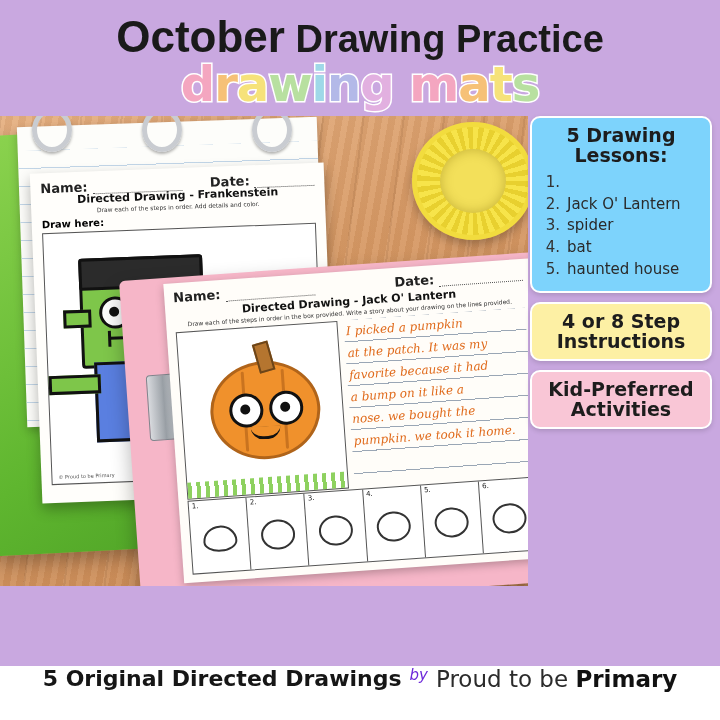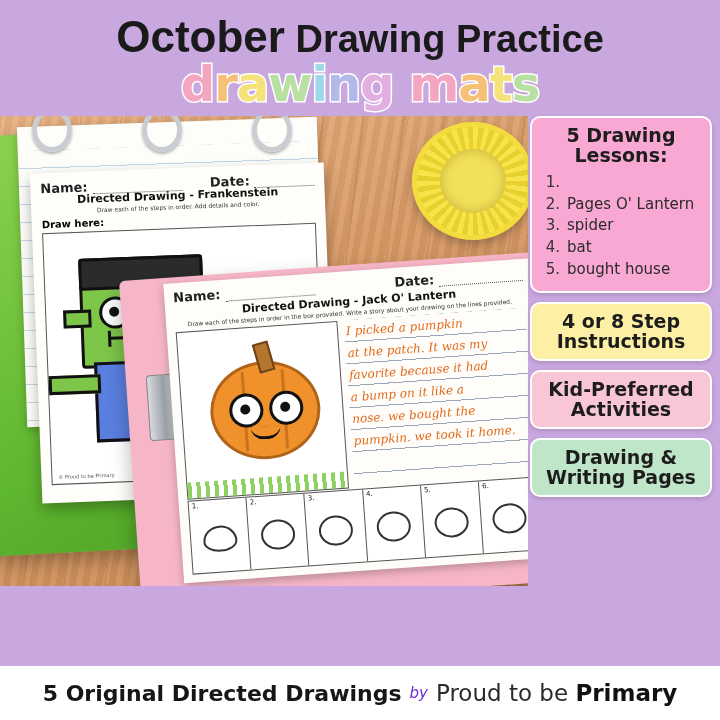--- a/index.html
+++ b/index.html
@@ -306,38 +306,38 @@
     border-radius:10px;
     border:2px solid #ffffff;
     text-align:center;
     padding:7px 6px;
     box-sizing:border-box;
     box-shadow:0 2px 5px rgba(0,0,0,0.15);
   }
   .card h3{
     margin:0;font-size:19px;font-weight:bold;color:#1d1d1d;line-height:1.08;
   }
-  .lesson-card{background:#f9a8d4;padding-bottom:10px;}
+  .lesson-card{background:#7dd3fc;padding-bottom:10px;}
   .lesson-list{
     margin:6px 0 0 0;padding:0;list-style:none;text-align:left;
   }
   .lesson-list li{
     font-size:15px;color:#2a2a2a;line-height:1.45;display:flex;gap:7px;
     padding-left:6px;
   }
   .lesson-list li .num{width:16px;text-align:right;color:#333;}
   .card-yellow{background:#fdf0a4;}
   .card-pink{background:#f9c6d6;}
   .card-green{background:#bfe6c8;}
 
   
   .footer{
     height:54px;
     background:#ffffff;
-    display:flex;align-items:center;justify-content:center;gap:8px;
+    display:flex;align-items:flex-start;justify-content:center;gap:8px;
   }
   .footer .f1{font-size:22px;font-weight:bold;color:#161616;}
   .footer .by{font-size:15px;color:#6d28d9;font-style:italic;}
   .footer .brand{font-size:23px;color:#2b2b2b;}
   .footer .brand b{color:#111;}
 </style>
 </head>
 <body>
 
 <div class="page">
@@ -488,48 +488,45 @@
     <div class="right">
 
       <div class="card lesson-card">
         <h3>5 Drawing Lessons:</h3>
         <ul class="lesson-list" id="lessonList">
             <li>
               <span class="num">1.</span>
             </li>
             <li>
               <span class="num">2.</span>
-              <span>Pages O' Lantern</span>
+              <span>Jack O' Lantern</span>
             </li>
             <li>
               <span class="num">3.</span>
               <span>spider</span>
             </li>
             <li>
               <span class="num">4.</span>
               <span>bat</span>
             </li>
             <li>
               <span class="num">5.</span>
-              <span>bought house</span>
+              <span>haunted house</span>
             </li>
           </ul>
       </div>
 
       <div class="card card-yellow">
         <h3>4 or 8 Step Instructions</h3>
       </div>
 
       <div class="card card-pink">
         <h3>Kid-Preferred Activities</h3>
       </div>
 
-      <div class="card card-green">
-        <h3>Drawing &amp; Writing Pages</h3>
-      </div>
 
     </div>
   </div>
 
   <div class="footer">
     <span class="f1">5 Original Directed Drawings</span>
     <span class="by">by</span>
     <span class="brand">
       <span>Proud to be </span><b>Primary</b>
     </span>

